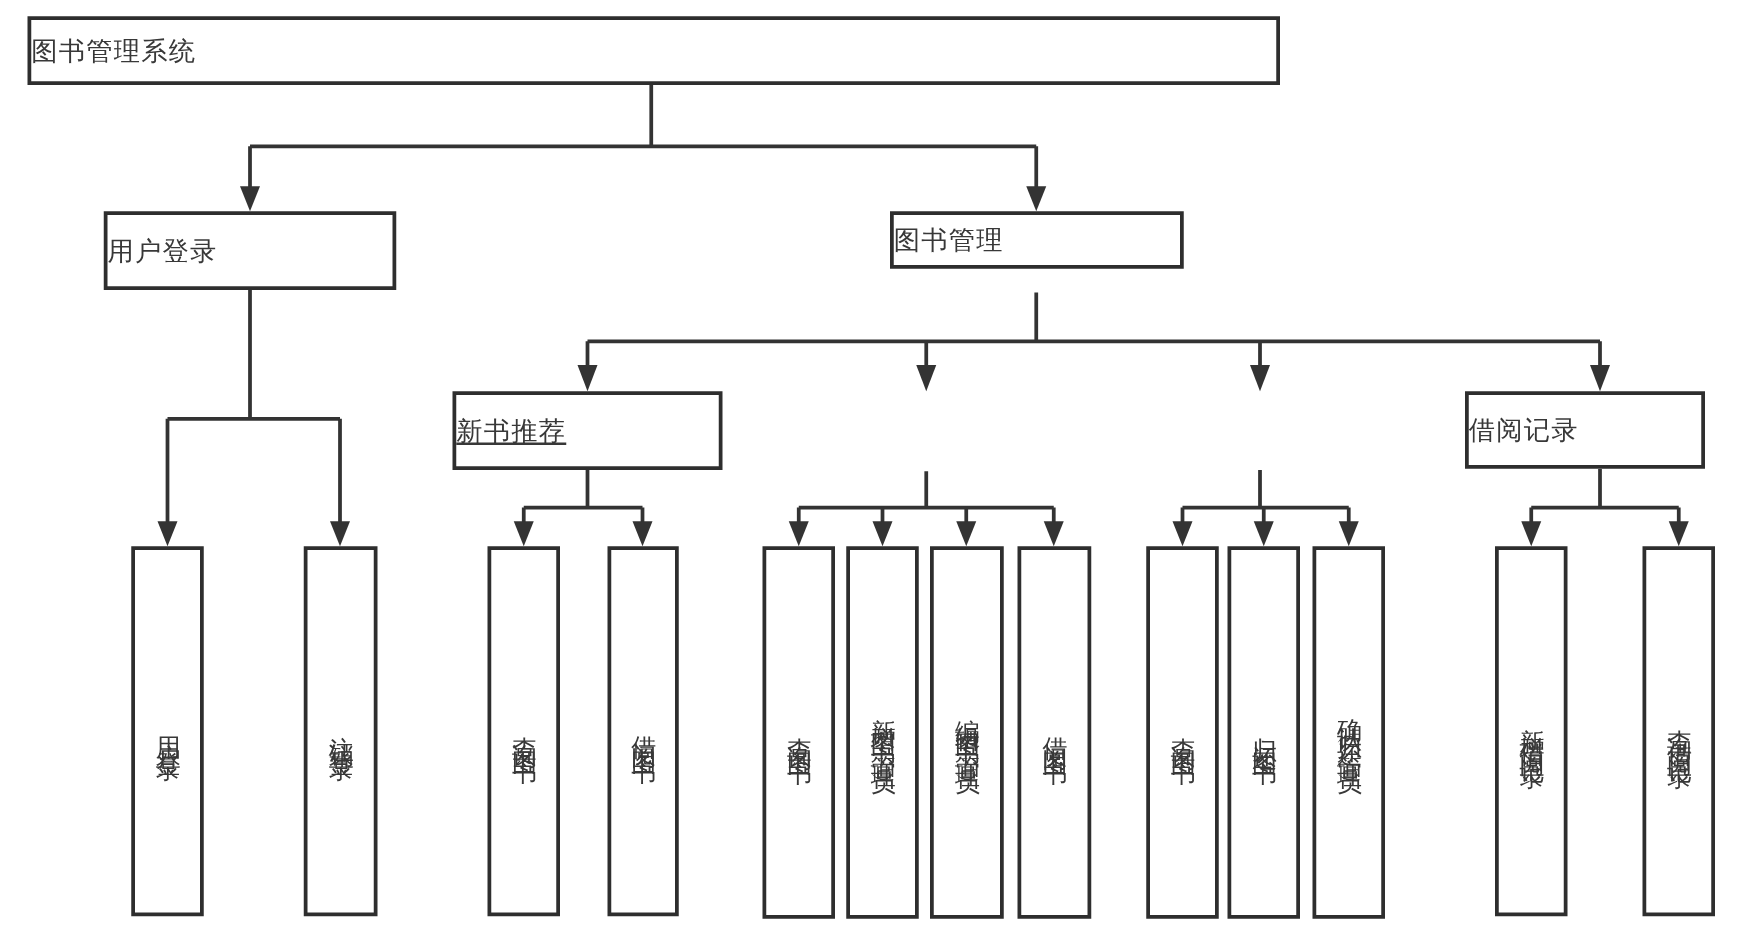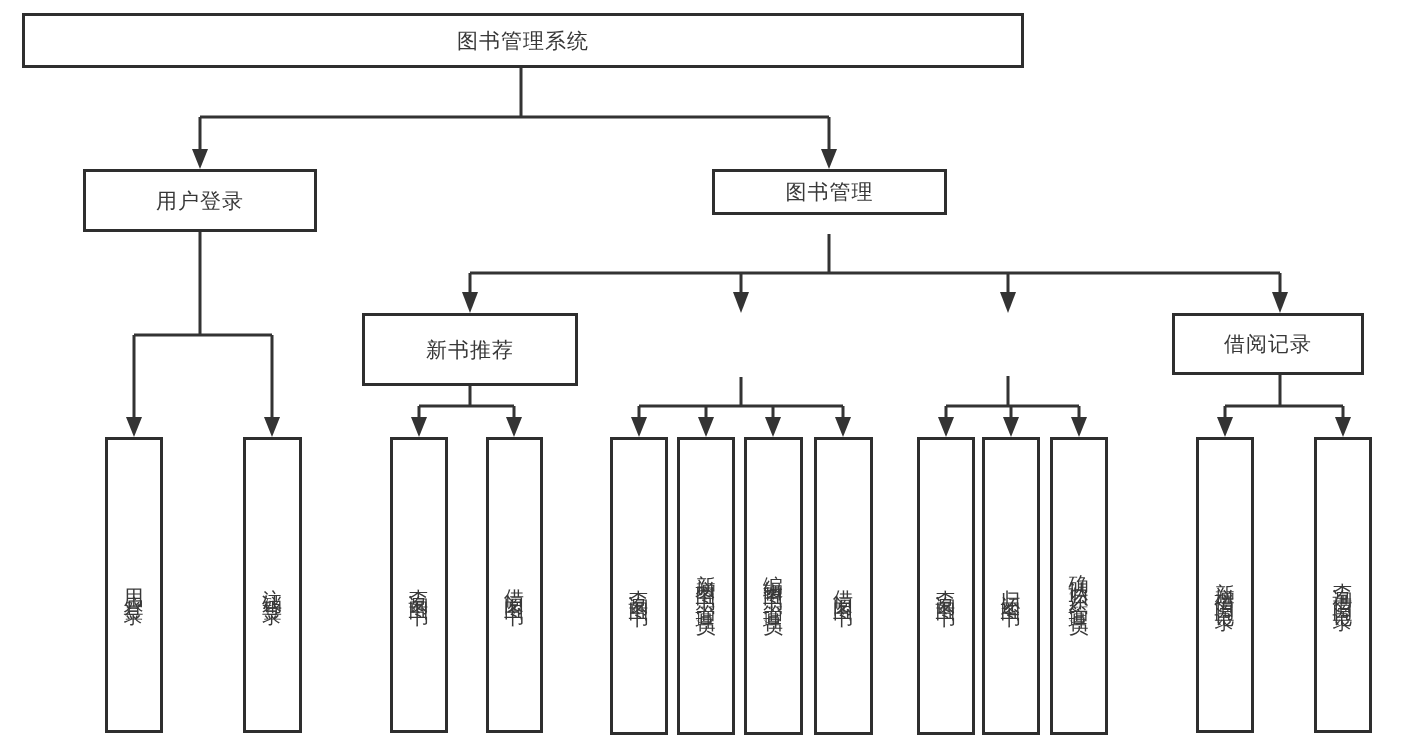--- a/index.html
+++ b/index.html
@@ -5,21 +5,21 @@
   html,body{margin:0;padding:0;background:#ffffff;}
   body{font-family:"Liberation Sans", sans-serif;}
   .canvas{position:relative;width:1405px;height:747px;background:#ffffff;overflow:hidden;}
   .connectors{position:absolute;left:0;top:0;}
   .connectors path{stroke:#333333;stroke-width:3;fill:none;}
   .connectors polygon{fill:#333333;stroke:none;}
   .hnode{
     position:absolute;
     border:3px solid #2e2e2e;
     background:#ffffff;
-    display:flex;align-items:center;justify-content:center;
+    display:flex;align-items:center;
     font-size:21px;color:#383838;
     letter-spacing:1px;
     box-sizing:border-box;
   }
   .leaf{
     position:absolute;
     border:3px solid #2e2e2e;
     background:#ffffff;
     display:flex;align-items:center;justify-content:center;
     box-sizing:border-box;
@@ -93,21 +93,21 @@
     <span>图书管理系统</span>
   </div>
 
   <div class="hnode" style="left:83px;top:169px;width:234px;height:63px;">
     <span>用户登录</span>
   </div>
   <div class="hnode" style="left:712px;top:169px;width:235px;height:46px;">
     <span>图书管理</span>
   </div>
 
-  <div class="hnode" style="left:362px;top:313px;width:216px;height:73px;">
+  <div class="hnode" style="left:362px;top:313px;width:216px;height:63px;text-decoration:underline;">
     <span>新书推荐</span>
   </div>
   <div class="hnode" style="left:1172px;top:313px;width:192px;height:62px;">
     <span>借阅记录</span>
   </div>
 
   <div class="leaf" style="left:105px;top:437px;width:58px;height:296px;">
     <span>用户登录</span>
   </div>
   <div class="leaf" style="left:243px;top:437px;width:59px;height:296px;">

